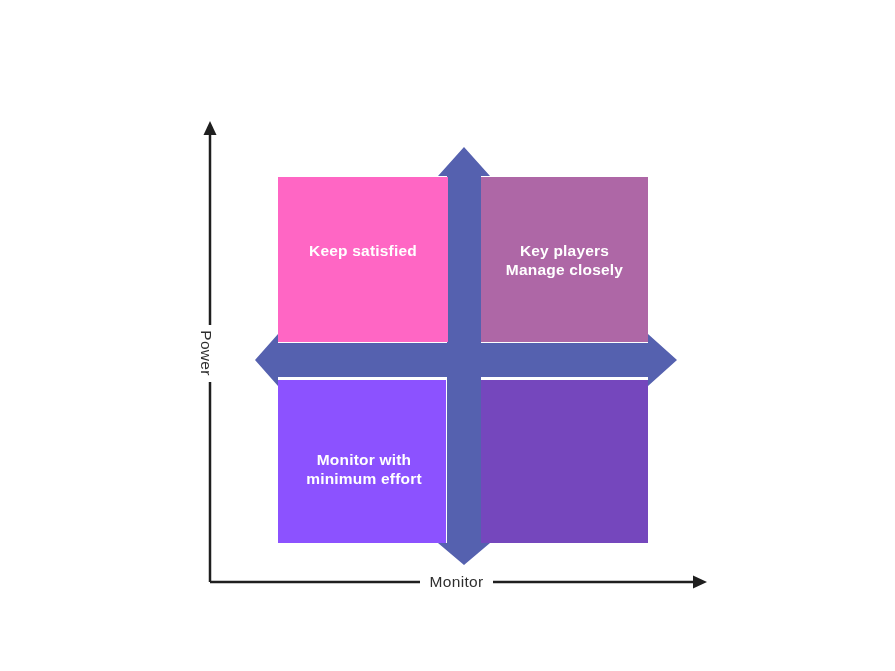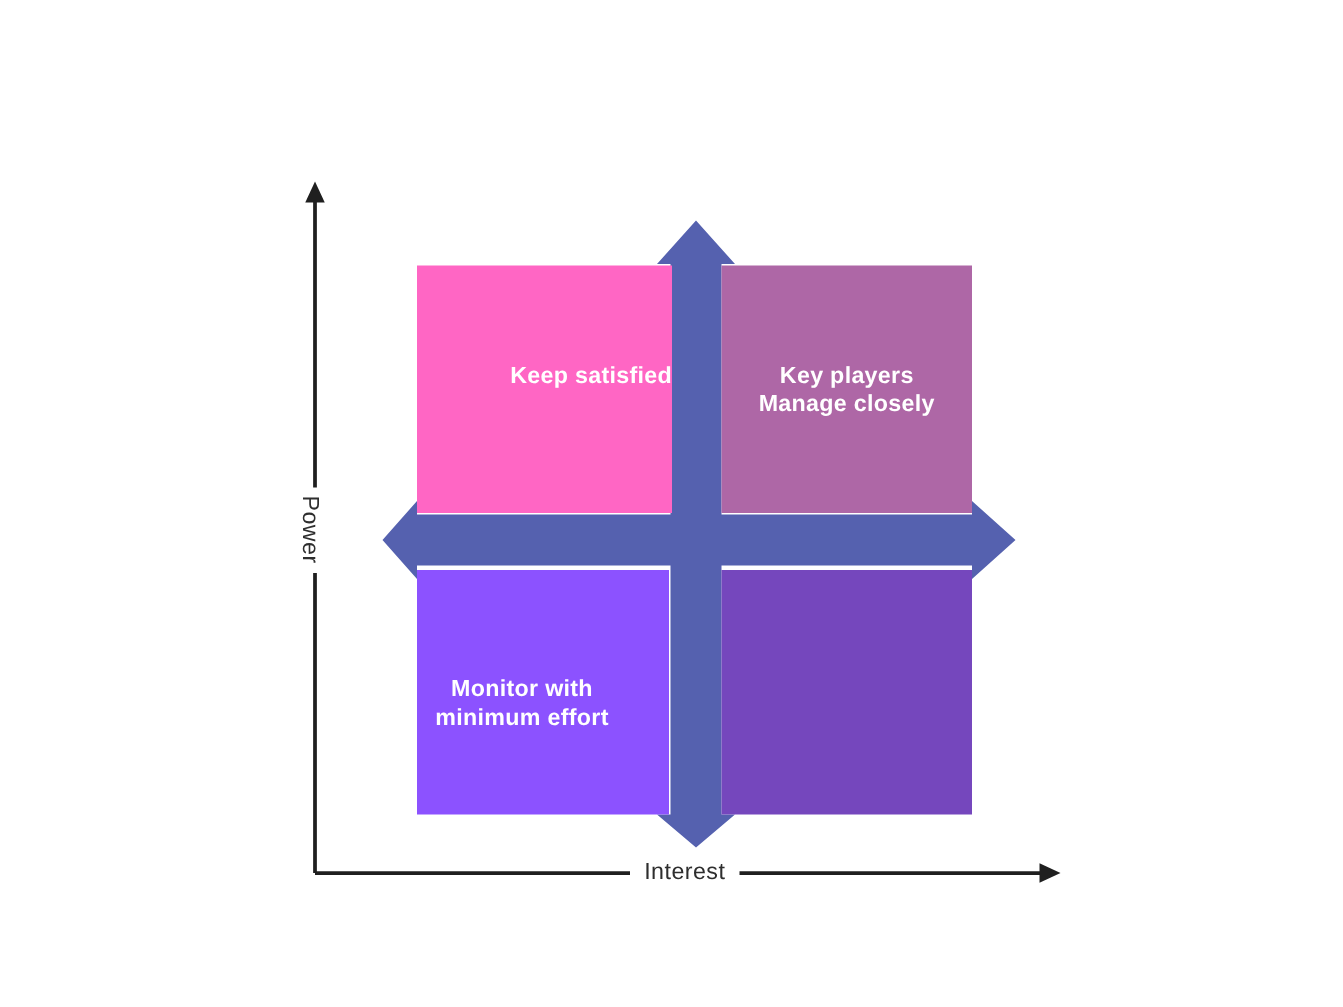--- a/index.html
+++ b/index.html
@@ -27,24 +27,24 @@
     justify-content: center;
     text-align: center;
     color: #ffffff;
     font-weight: bold;
     font-size: 15.5px;
     line-height: 19px;
     letter-spacing: 0.2px;
     white-space: pre-line;
     pointer-events: none;
   }
-  .ql-tl { left: 278px; top: 177px; width: 170px; height: 165px; justify-content: flex-end; }
+  .ql-tl { left: 278px; top: 177px; width: 170px; height: 165px; }
   .ql-tl .ql-text { transform: translateY(-9px); }
   .ql-tr { left: 481px; top: 177px; width: 167px; height: 165px; }
-  .ql-bl { left: 264px; top: 380px; width: 168px; height: 178px; }
+  .ql-bl { left: 280px; top: 380px; width: 168px; height: 178px; }
   .ql-br { left: 481px; top: 380px; width: 167px; height: 163px; }
   .axis-label {
     position: absolute;
     display: flex;
     align-items: center;
     justify-content: center;
     color: #2e2e2e;
     font-size: 15.5px;
     letter-spacing: 0.3px;
     background: transparent;
@@ -92,15 +92,15 @@
   <div class="quadrant-label ql-tr">
     <span class="ql-text">Key players
 Manage closely</span>
   </div>
   <div class="quadrant-label ql-bl">
     <span class="ql-text">Monitor with
 minimum effort</span>
   </div>
 
   <div class="axis-label axis-label-y">Power</div>
-  <div class="axis-label axis-label-x">Interest</div>
+  <div class="axis-label axis-label-x">Monitor</div>
 
 </div>
 
 </body></html>

